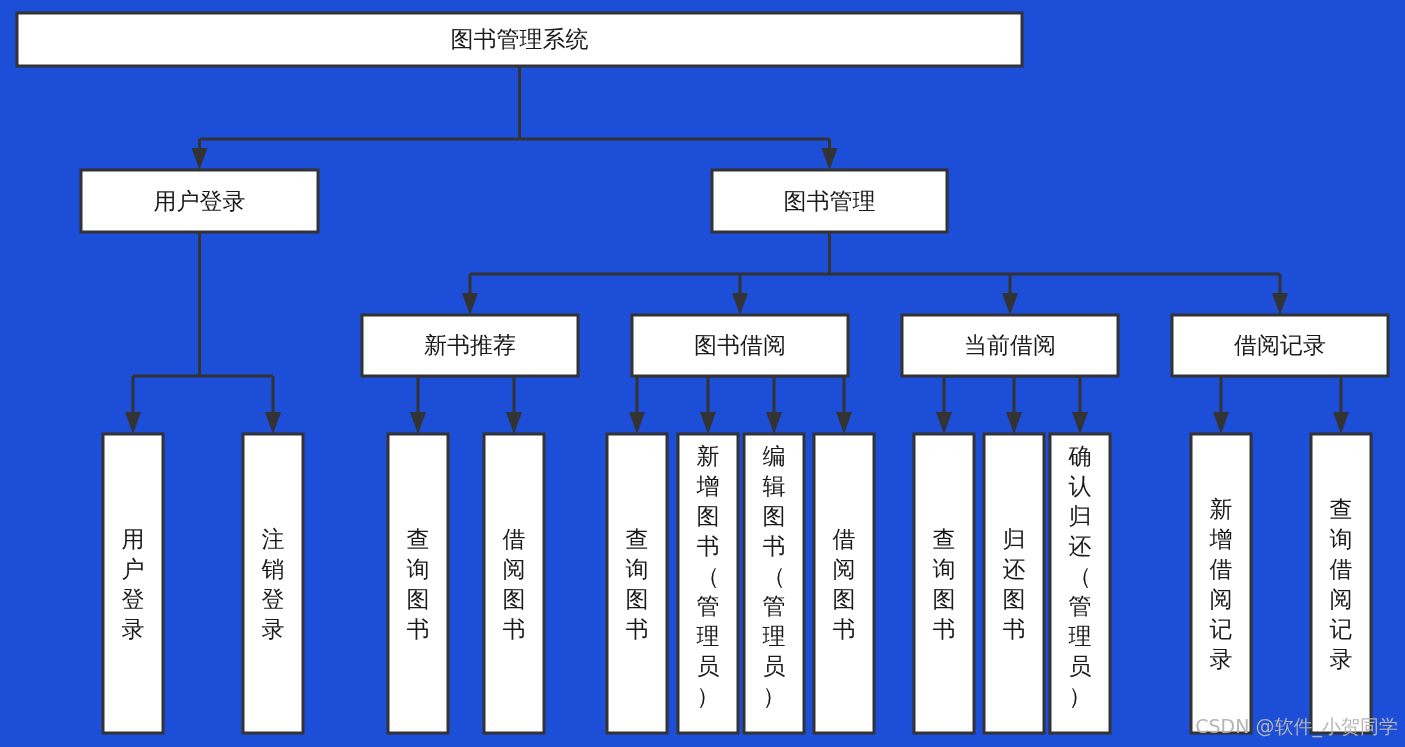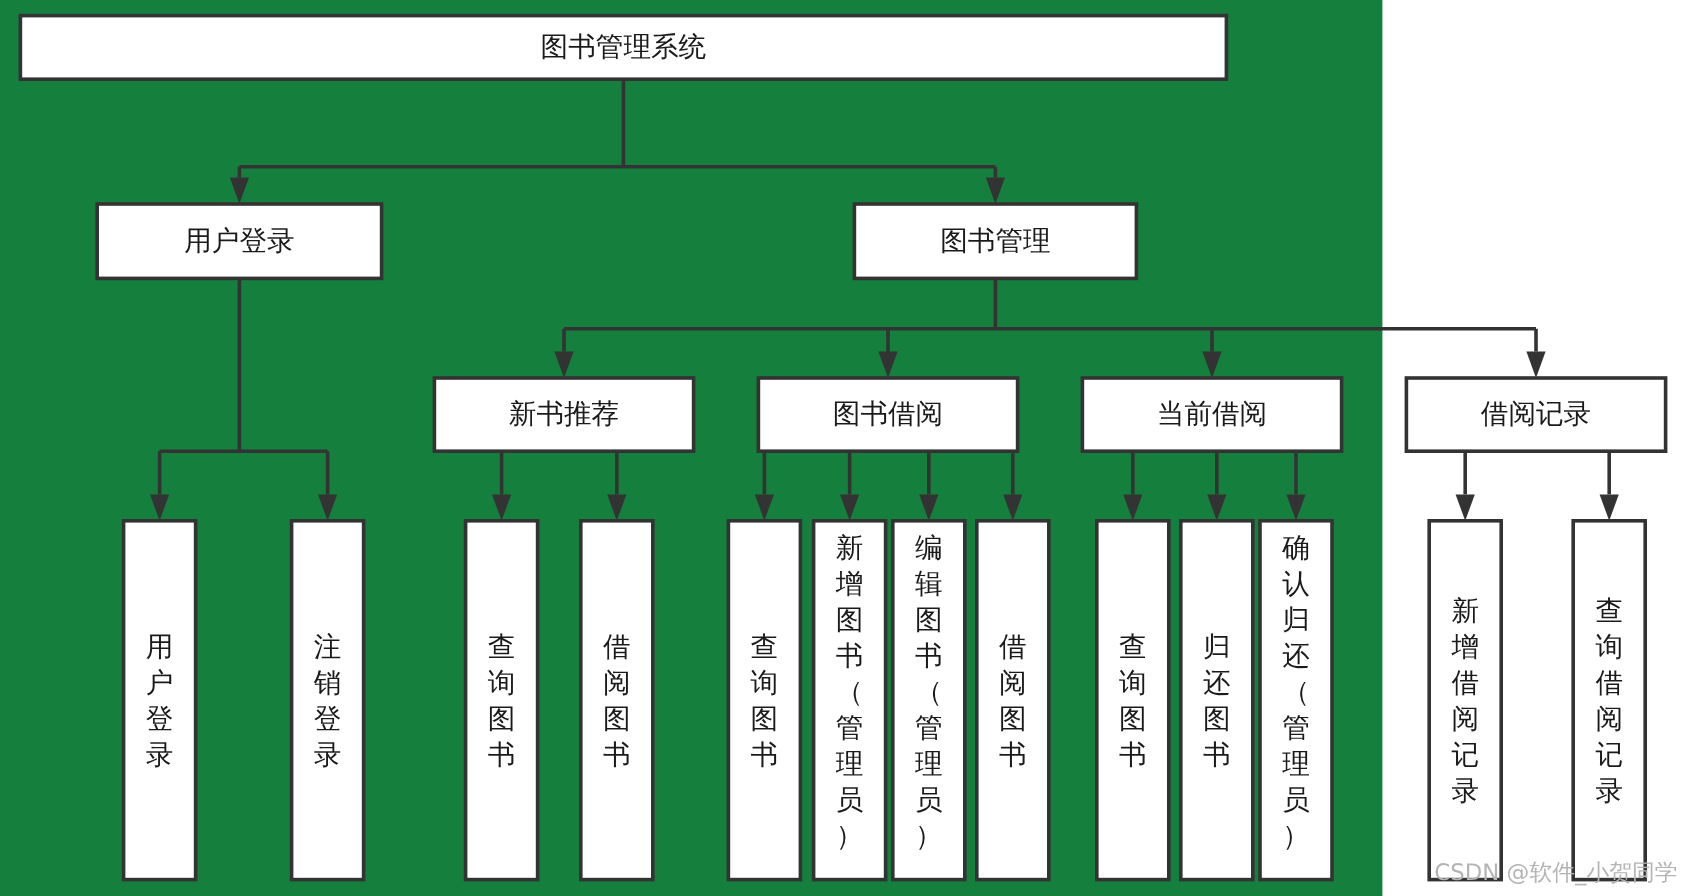--- a/index.html
+++ b/index.html
@@ -10,23 +10,23 @@
   }
   body {
     width: 1405px;
     height: 747px;
     font-family: "DejaVu Sans", "Liberation Sans", sans-serif;
     overflow: hidden;
     position: relative;
   }
   #diagram-root {
     position: relative;
-    width: 1152px;
+    width: 1405px;
     height: 747px;
-    background: #15803d;
+    background: #1d4ed8;
   }
   svg#tree-svg {
     position: absolute;
     left: 0;
     top: 0;
     width: 1405px;
     height: 747px;
     display: block;
   }
   .node-rect {

